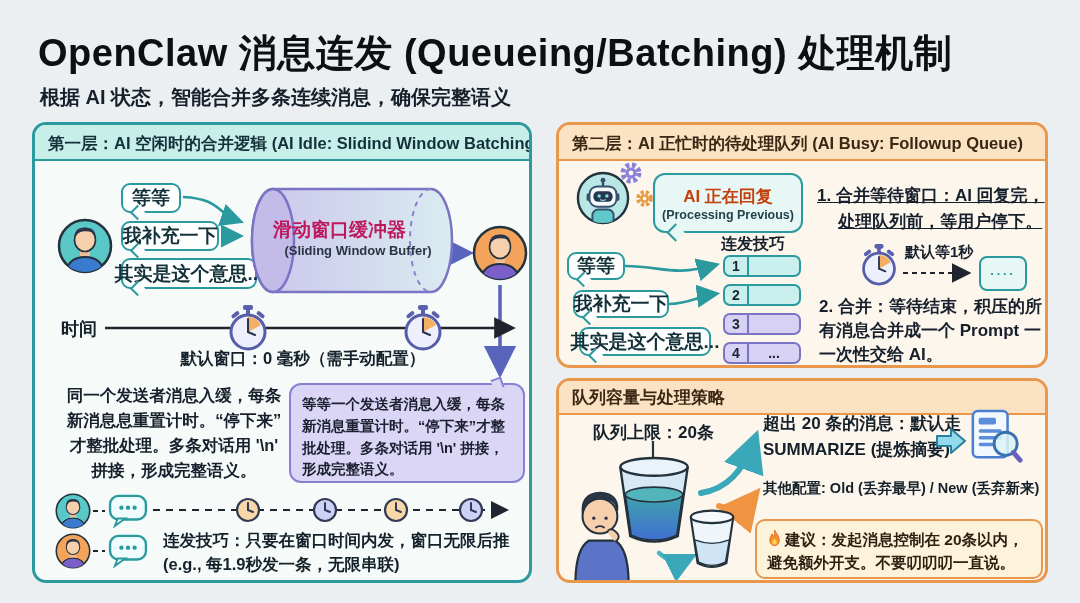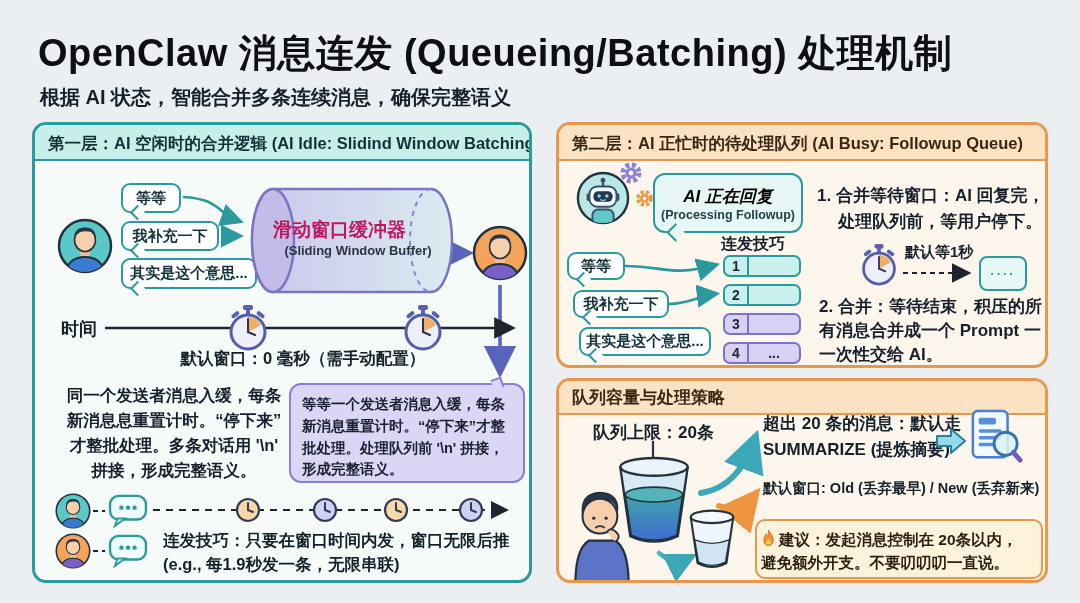--- a/index.html
+++ b/index.html
@@ -10,21 +10,21 @@
   .sub{font-size:20px;font-weight:600;color:#16202a;white-space:nowrap;}
   .panel{position:absolute;border-radius:14px;overflow:hidden;box-sizing:border-box;}
   .p-teal{border:3px solid #2a9a9e;background:#f6fbfa;}
   .p-orng{border:3px solid #e9974c;background:#fdf6ed;}
   .phead{position:absolute;left:0;top:0;right:0;height:36px;line-height:36px;padding-left:13px;
          font-weight:800;font-size:16.5px;color:#14313a;box-sizing:border-box;white-space:nowrap;}
   .ph-teal{background:#c8eeea;border-bottom:2.5px solid #2a9a9e;}
   .ph-orng{background:#fae2c3;border-bottom:2.5px solid #e9974c;color:#3a2714;}
   .ov{position:absolute;left:0;top:0;pointer-events:none;}
   .bub{position:absolute;background:#fdfffe;border:2.5px solid #2a9a9e;border-radius:9px;
-       display:flex;align-items:center;justify-content:center;font-weight:700;font-size:15px;color:#14313a;
+       display:flex;align-items:center;justify-content:center;font-weight:700;font-size:19px;color:#14313a;
        box-sizing:border-box;white-space:nowrap;}
   .bub::after{content:"";position:absolute;left:9px;bottom:-7px;width:9px;height:9px;background:#fdfffe;
        border-left:2.5px solid #2a9a9e;border-bottom:2.5px solid #2a9a9e;transform:rotate(45deg);}
   .pre{white-space:pre-line;}
   .para{font-weight:700;font-size:16.5px;line-height:1.52;color:#161f2c;}
   .pbub{position:absolute;background:#dcd6f6;border:2.5px solid #8880d0;border-radius:12px;
         padding:9px 11px;font-weight:700;font-size:14.5px;line-height:1.5;color:#1a2030;box-sizing:border-box;}
   .pbub::after{content:"";position:absolute;top:-7px;right:20px;width:9px;height:9px;background:#dcd6f6;
         border-top:2.5px solid #8880d0;border-right:2.5px solid #8880d0;transform:rotate(-20deg);}
   .aibub{position:absolute;background:#e6f7f5;border:2.5px solid #2a9a9e;border-radius:12px;
@@ -34,22 +34,22 @@
   .qrow{position:absolute;display:flex;border-radius:7px;box-sizing:border-box;overflow:hidden;font-weight:700;font-size:14px;}
   .q-t{background:#c9f0ec;border:2.2px solid #2a9a9e;}
   .q-t .qn{border-right:2.2px solid #2a9a9e;}
   .q-p{background:#d7d2f3;border:2.2px solid #7b74c4;}
   .q-p .qn{border-right:2.2px solid #7b74c4;}
   .qn{width:22px;display:flex;align-items:center;justify-content:center;}
   .qc{flex:1;display:flex;align-items:center;justify-content:center;}
   .dotsbub{position:absolute;background:#e6f7f5;border:2.2px solid #2a9a9e;border-radius:8px;
         display:flex;align-items:center;justify-content:center;font-weight:800;color:#2a9a9e;font-size:13px;letter-spacing:2px;}
   .advice{position:absolute;background:#fdf2da;border:2.5px solid #e9974c;border-radius:10px;
-        padding:7px 4px;font-weight:700;font-size:15.5px;line-height:1.5;color:#2c1f10;box-sizing:border-box;}
-  .hang{padding-left:1.25em;text-indent:-1.25em;}
+        padding:7px 10px;font-weight:700;font-size:15.5px;line-height:1.5;color:#2c1f10;box-sizing:border-box;}
+  .hang{padding-left:1.25em;text-indent:-1.25em;text-decoration:underline;}
 </style>
 </head>
 <body>
 
 <div class="canvas">
 
   <div class="abs ttl" style="left:38px;top:28px;">OpenClaw 消息连发 (Queueing/Batching) 处理机制</div>
   <div class="abs sub" style="left:40px;top:84px;">根据 AI 状态，智能合并多条连续消息，确保完整语义</div>
 
   <section class="panel p-teal" style="left:32px;top:122px;width:500px;height:461px;">
@@ -147,21 +147,21 @@
     </svg>
     <div class="abs" style="left:100px;top:223px;width:336px;text-align:center;font-weight:800;font-size:16.5px;color:#14202a;">默认窗口：0 毫秒（需手动配置）</div>
 
     <div class="abs para pre" style="left:14px;top:258px;width:250px;text-align:center;">同一个发送者消息入缓，每条
 新消息息重置计时。“停下来”
 才整批处理。多条对话用 '\n'
 拼接，形成完整语义。</div>
 
     <div class="pbub pre" style="left:254px;top:258px;width:236px;height:100px;">等等一个发送者消息入缓，每条
 新消息重置计时。“停下来”才整
-批处理。处理队列前 '\n' 拼接，
+批处理。多条对话用 '\n' 拼接，
 形成完整语义。</div>
 
     <svg class="abs" style="left:20px;top:368px;" viewBox="0 0 56 56" width="36" height="36">
       <defs>
           <clipPath id="cA3">
             <circle cx="28" cy="28" r="26"></circle>
           </clipPath>
         </defs>
       <circle cx="28" cy="28" r="26" fill="#5bc8c8" stroke="#23323c" stroke-width="2.5"></circle>
       <g clip-path="url(#cA3)">
@@ -267,22 +267,22 @@
       <circle cx="12" cy="12" r="5.5" fill="#8b80d8"></circle>
         <circle cx="12" cy="12" r="2.4" fill="#fdf6ed"></circle>
     </svg>
     <svg class="abs" style="left:76px;top:64px;" viewBox="0 0 24 24" width="19" height="19">
       <circle cx="12" cy="12" r="8" fill="none" stroke="#e8963f" stroke-width="5" stroke-dasharray="3.8 2.6"></circle>
       <circle cx="12" cy="12" r="5.5" fill="#e8963f"></circle>
         <circle cx="12" cy="12" r="2.4" fill="#fdf6ed"></circle>
     </svg>
 
     <div class="aibub" style="left:94px;top:48px;width:150px;height:60px;">
-      <div style="font-weight:800;font-size:17px;color:#000000;font-style:italic;">AI 正在回复</div>
-      <div style="font-weight:700;font-size:12.5px;color:#23424c;">(Processing Followup)</div>
+      <div style="font-weight:800;font-size:17px;color:#c2410c;">AI 正在回复</div>
+      <div style="font-weight:700;font-size:12.5px;color:#23424c;">(Processing Previous)</div>
     </div>
 
     <div class="abs pre hang" style="left:258px;top:58px;width:236px;font-weight:800;font-size:17px;line-height:1.5;color:#161f2c;">1. 合并等待窗口：AI 回复完，
 处理队列前，等用户停下。</div>
 
     <div class="bub" style="left:8px;top:127px;width:58px;height:28px;">等等</div>
     <div class="bub" style="left:14px;top:165px;width:96px;height:28px;">我补充一下</div>
     <div class="bub" style="left:20px;top:202px;width:132px;height:29px;">其实是这个意思...</div>
 
     <div class="abs" style="left:162px;top:109px;width:90px;font-weight:800;font-size:16px;color:#161f2c;">连发技巧</div>
@@ -379,21 +379,21 @@
     <svg class="abs" style="left:410px;top:28px;" viewBox="0 0 56 58" width="54" height="56">
       <rect x="4" y="2" width="36" height="48" rx="5" fill="#f3f8ff" stroke="#4a7fd0" stroke-width="2.6"></rect>
       <rect x="10" y="9" width="18" height="7" rx="2" fill="#5b8dd9"></rect>
       <rect x="10" y="21" width="24" height="3.6" rx="1.8" fill="#5b8dd9"></rect>
       <rect x="10" y="28" width="24" height="3.6" rx="1.8" fill="#5b8dd9"></rect>
       <rect x="10" y="35" width="17" height="3.6" rx="1.8" fill="#5b8dd9"></rect>
       <circle cx="38" cy="36" r="12" fill="#d9f3f6" fill-opacity=".85" stroke="#3a6fb0" stroke-width="3"></circle>
       <line x1="46" y1="45" x2="53" y2="53" stroke="#6a5fc0" stroke-width="5" stroke-linecap="round"></line>
     </svg>
 
-    <div class="abs" style="left:204px;top:98px;width:288px;font-weight:800;font-size:14.5px;color:#14202a;white-space:nowrap;">默认窗口: Old (丢弃最早) / New (丢弃新来)</div>
+    <div class="abs" style="left:204px;top:98px;width:288px;font-weight:800;font-size:14.5px;color:#14202a;white-space:nowrap;">其他配置: Old (丢弃最早) / New (丢弃新来)</div>
 
     <div class="advice" style="left:196px;top:138px;width:288px;height:60px;">
       <svg style="display:inline-block;vertical-align:-3px;margin-right:3px;" viewBox="0 0 16 20" width="15" height="19">
         <path d="M8,1 C10,5 13,7 13,12 A5,5.5 0 0 1 3,12 C3,9 4.5,7 5.5,5 C6.5,7 7,8 8,7.5 C8.6,5.8 8,3 8,1 Z" fill="#f59033" stroke="#d96c1f" stroke-width="1"></path>
         <path d="M8,10 C9,11.5 10.5,12 10.5,14.5 A2.6,2.8 0 0 1 5.5,14.5 C5.5,12.5 7,11.5 8,10 Z" fill="#fcd34d"></path>
       </svg><span class="pre">建议：发起消息控制在 20条以内，
 避免额外开支。不要叨叨叨一直说。</span>
     </div>
   </section>
 

